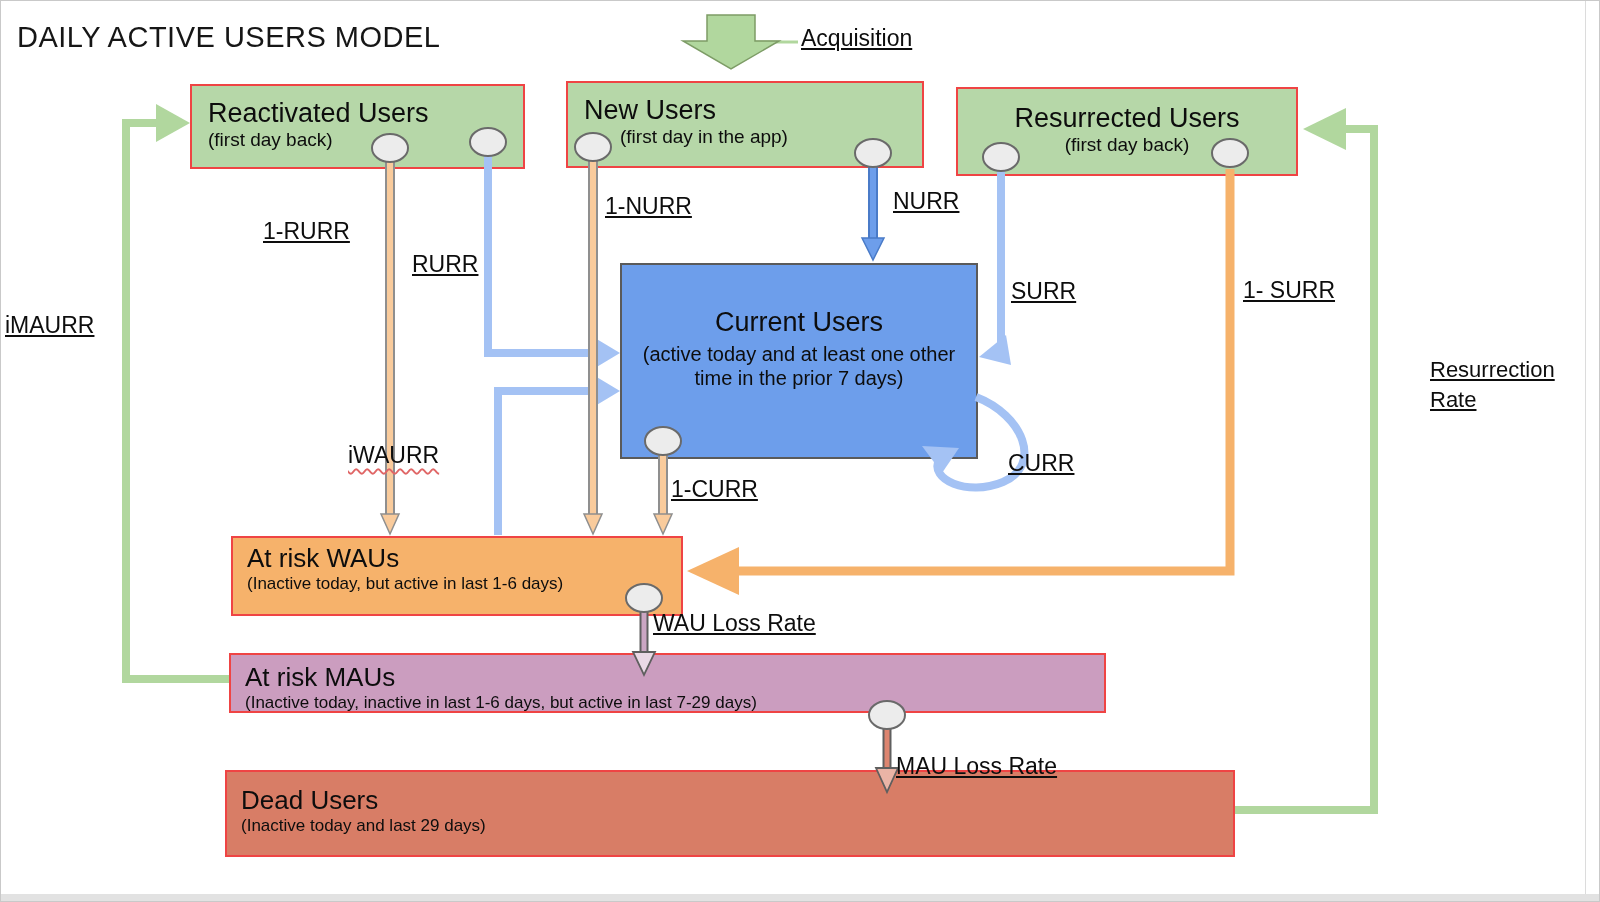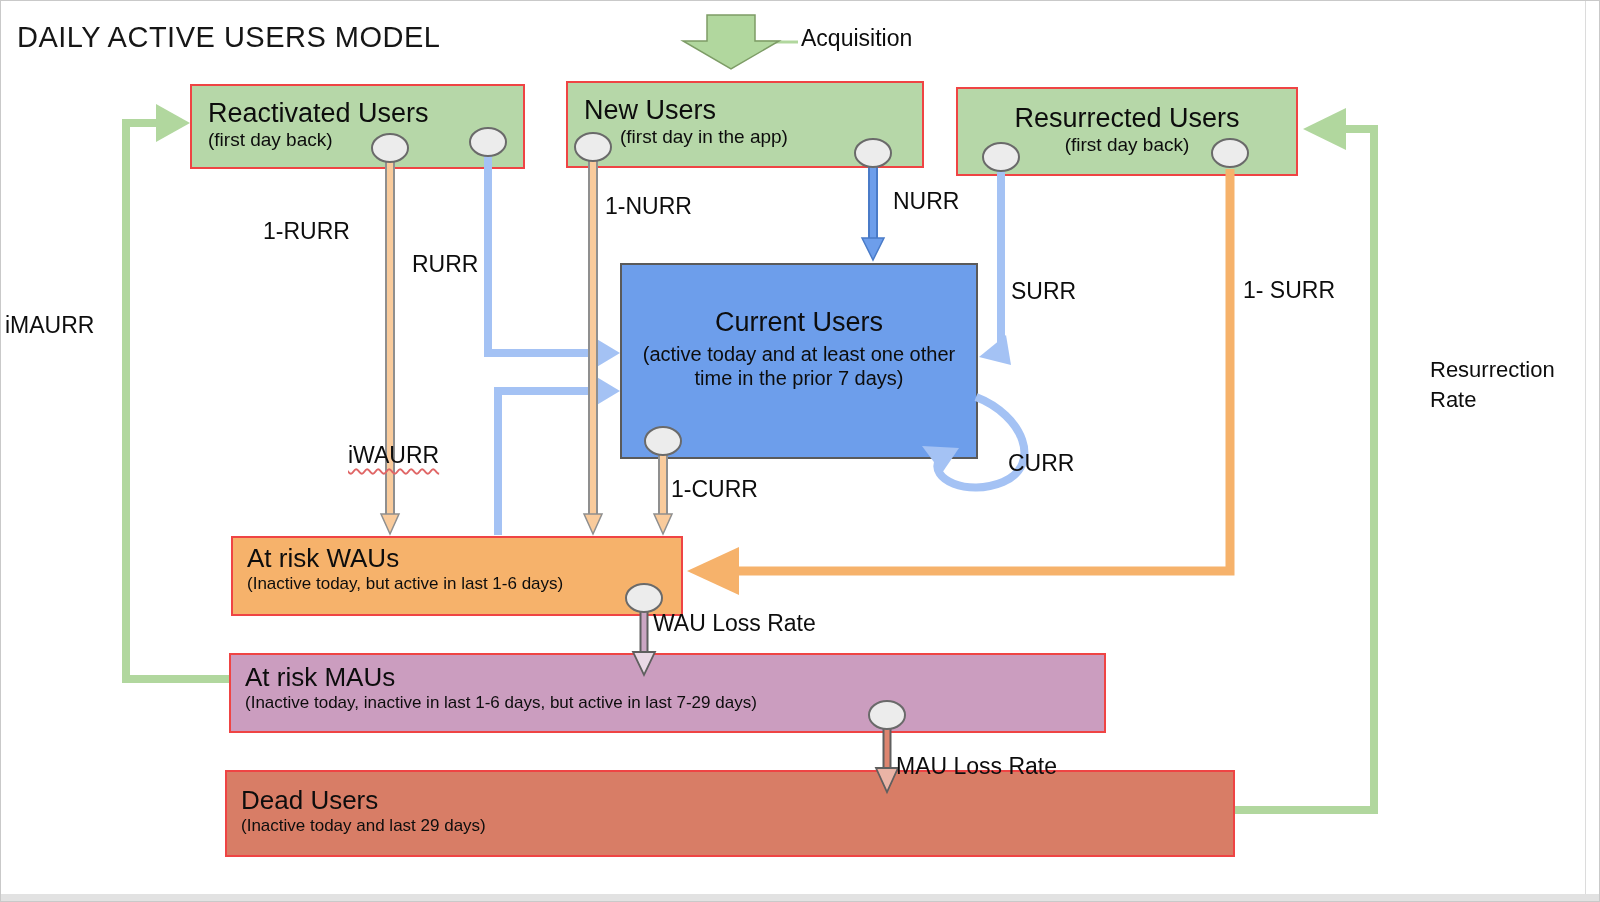--- a/index.html
+++ b/index.html
@@ -17,21 +17,21 @@
   .green-box{background:#b6d7a8;}
   .blue-box{background:#6d9eeb;border-color:#5a5a5a;}
   .orange-box{background:#f6b26b;}
   .pink-box{background:#cb9dbf;}
   .red-box{background:#d87d66;}
   .pad{padding:12px 0 0 16px;}
   .ta-c{text-align:center;}
   .bs-indent{margin-left:36px;}
   .wide .bt{font-size:26px;}
   .wide .bs{font-size:17px;}
-  .lbl{position:absolute;font-size:23px;color:#0d0d0d;z-index:6;white-space:nowrap;}
+  .lbl{position:absolute;font-size:23px;color:#0d0d0d;z-index:6;white-space:nowrap;text-decoration:underline;}
   .lbl-wrap{white-space:normal;line-height:1.35;font-size:22px;margin-left:40px;}
   .squiggle{
     text-decoration-line:underline;text-decoration-style:wavy;
     text-decoration-color:#e06666;text-decoration-thickness:2px;text-underline-offset:5px;
   }
   #connectors{position:absolute;left:0;top:0;z-index:5;pointer-events:none;}
   .bottom-strip{position:absolute;left:0;top:893px;width:1600px;height:9px;background:#e2e2e2;z-index:7;}
   .right-line{position:absolute;left:1584px;top:0;width:1px;height:902px;background:#dcdcdc;z-index:0;}
 </style>
 </head>
@@ -61,21 +61,21 @@
   <div class="box blue-box ta-c" style="left:619px;top:262px;width:358px;height:196px;padding-top:42px;">
     <div class="bt">Current Users</div>
     <div class="bs" style="font-size:20px;width:316px;margin:4px auto 16px;">(active today and at least one other time in the prior 7 days)</div>
   </div>
 
   <div class="box orange-box wide" style="left:230px;top:535px;width:452px;height:80px;padding:6px 0 0 14px;">
     <div class="bt">At risk WAUs</div>
     <div class="bs">(Inactive today, but active in last 1-6 days)</div>
   </div>
 
-  <div class="box pink-box wide" style="left:228px;top:652px;width:877px;height:80px;padding:8px 0 0 14px;">
+  <div class="box pink-box wide" style="left:228px;top:652px;width:877px;height:60px;padding:8px 0 0 14px;">
     <div class="bt">At risk MAUs</div>
     <div class="bs">(Inactive today, inactive in last 1-6 days, but active in last 7-29 days)</div>
   </div>
 
   <div class="box red-box wide" style="left:224px;top:769px;width:1010px;height:87px;padding:14px 0 2px 14px;">
     <div class="bt">Dead Users</div>
     <div class="bs">(Inactive today and last 29 days)</div>
   </div>
 
   <svg id="connectors" width="1600" height="902" viewBox="0 0 1600 902">

